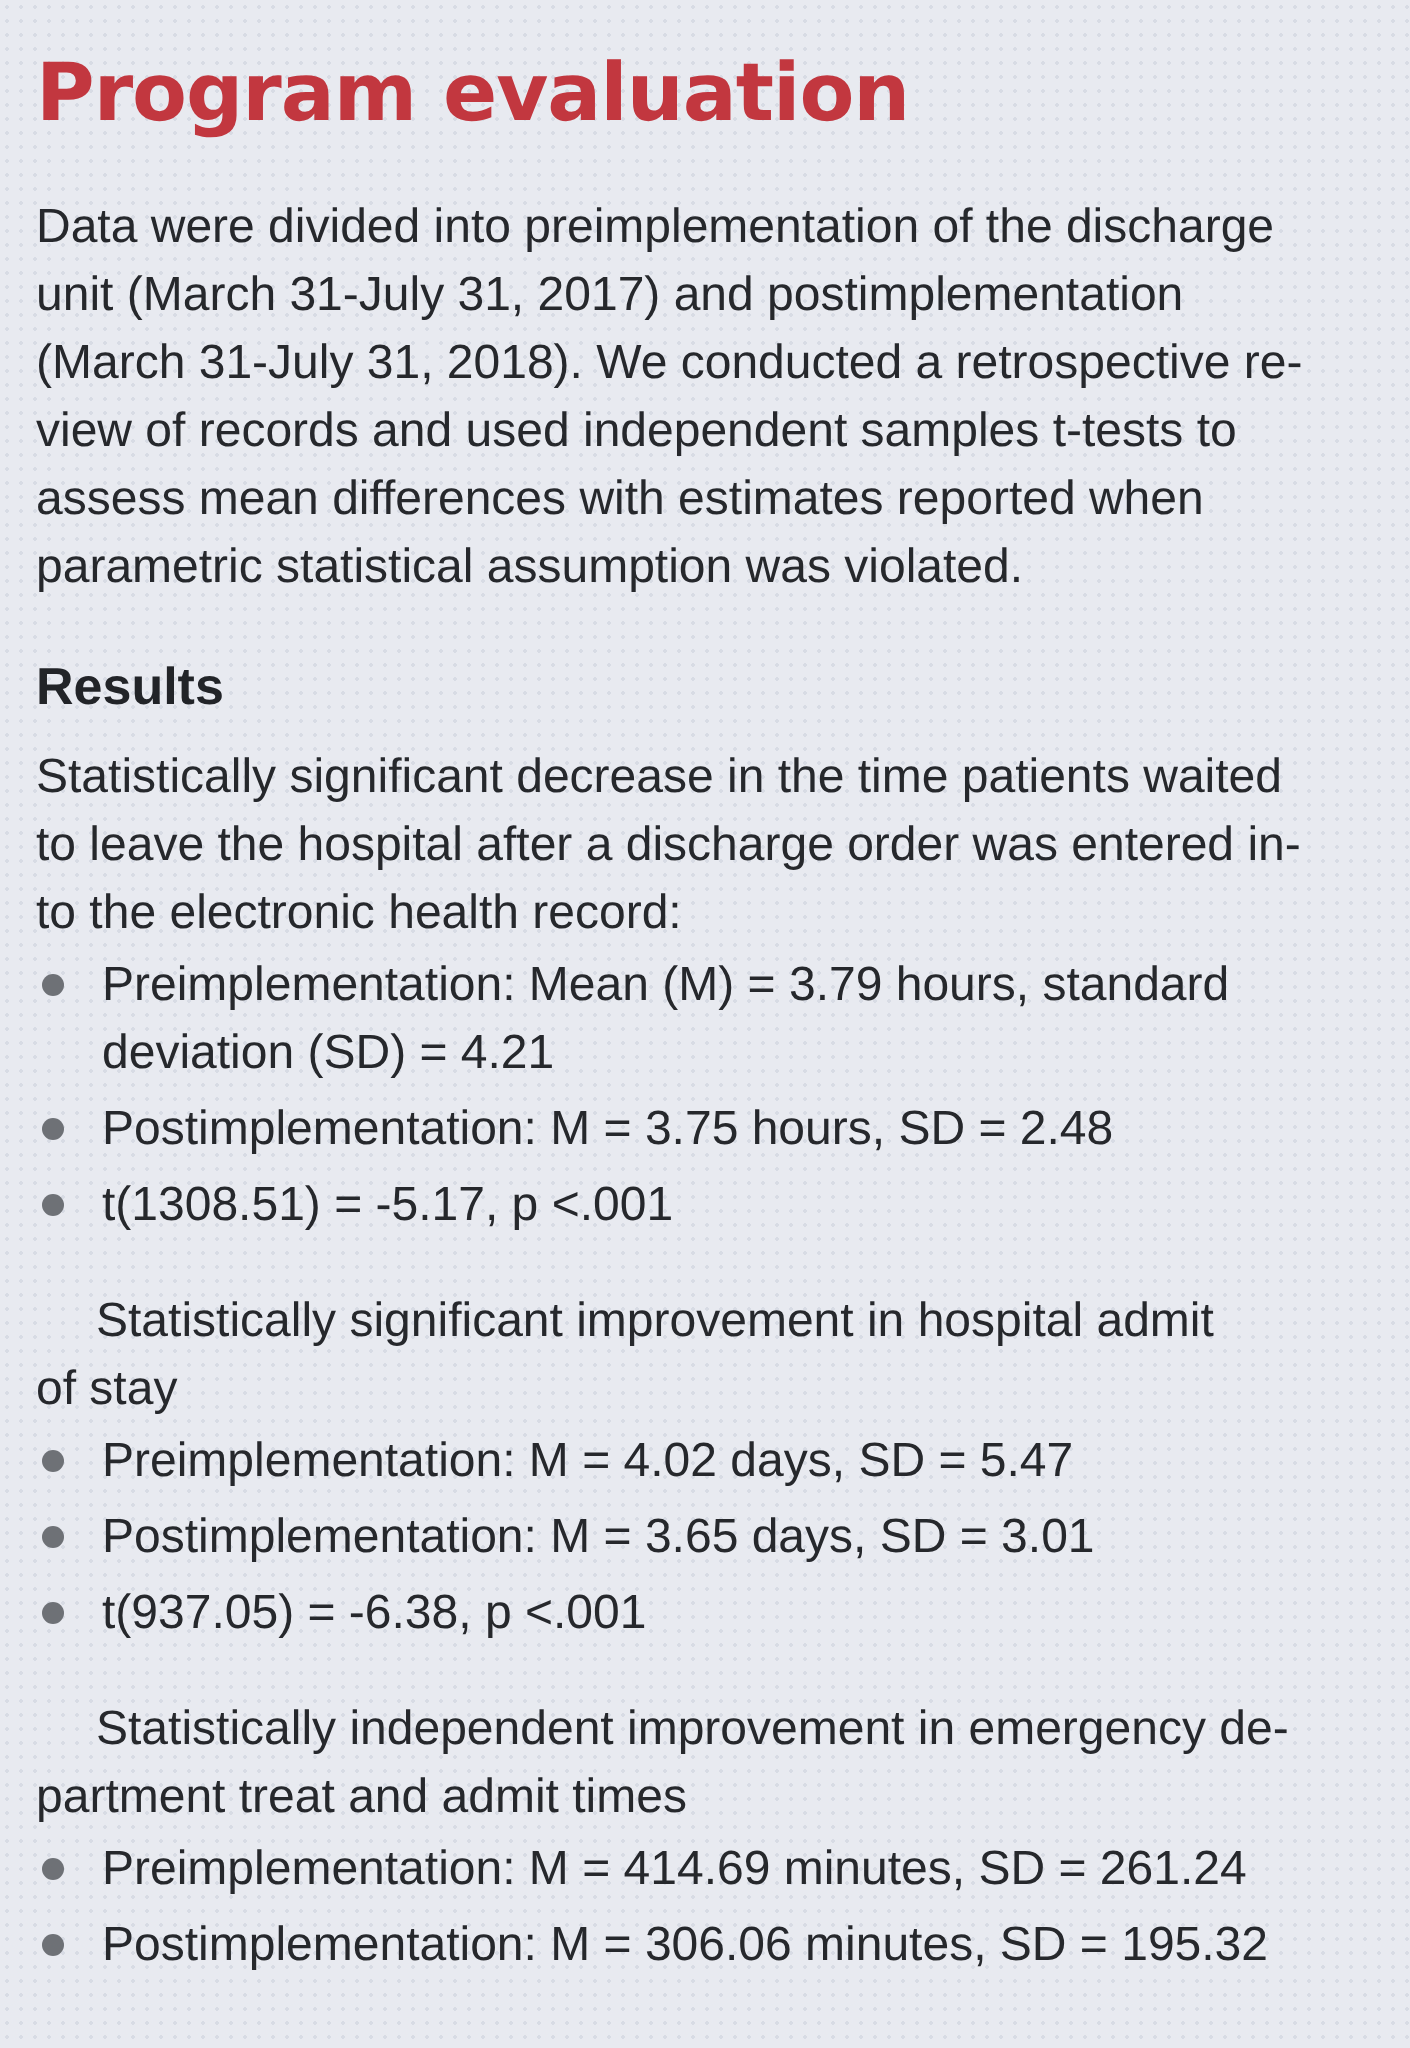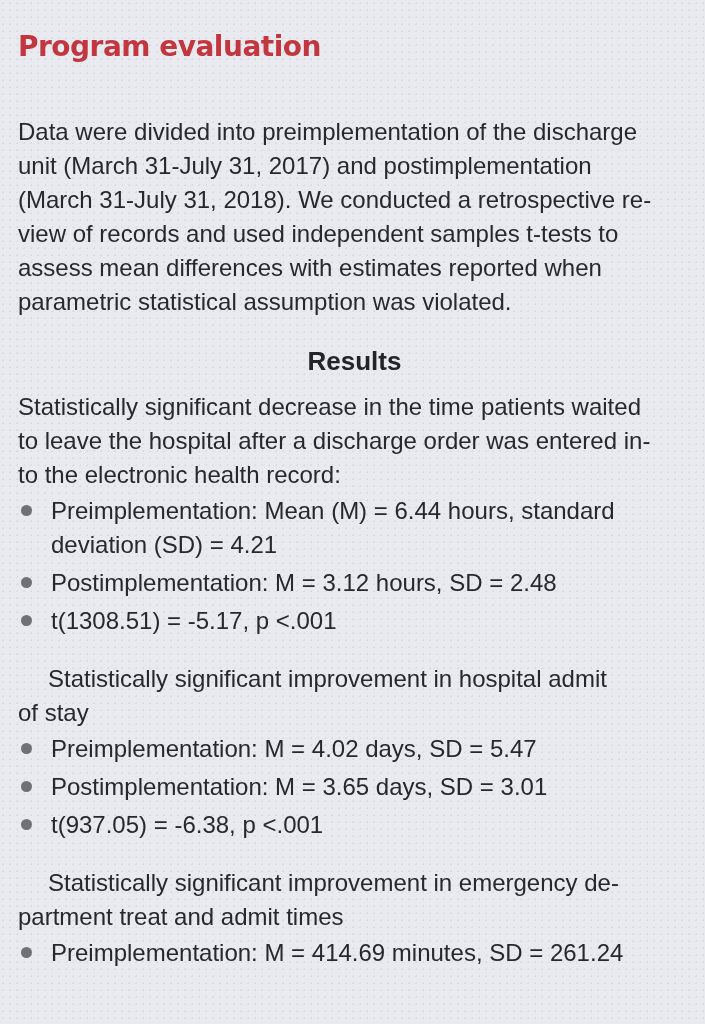--- a/index.html
+++ b/index.html
@@ -20,42 +20,41 @@
     box-sizing: border-box;
     width: 705px;
     height: 1024px;
     padding: 10px 14px 0 18px;
   }
   .title {
     margin: 0;
     padding-top: 8px;
     font-family: "DejaVu Sans", sans-serif;
     font-weight: 700;
-    font-size: 28px;
+    font-size: 40px;
     line-height: 58px;
     letter-spacing: -0.5px;
     color: #c2373f;
   }
   .body-text {
     margin: 0;
     font-size: 24px;
     line-height: 34px;
     white-space: pre-line;
     color: #26282c;
   }
   .intro-para {
-    margin-top: 39px;
+    margin-top: 21px;
   }
   .results-heading {
     margin: 24px 0 0 0;
     font-size: 26px;
     line-height: 36px;
     font-weight: 700;
     color: #222428;
-    text-align: center;
   }
   .finding-intro {
     margin-top: 11px;
   }
   .finding {
     margin-top: 0;
   }
   .finding + .finding {
     margin-top: 24px;
   }
@@ -104,26 +103,26 @@
 
   <h2 class="results-heading">Results</h2>
 
   <section class="finding">
     <p class="body-text finding-intro">Statistically significant decrease in the time patients waited
 to leave the hospital after a discharge order was entered in-
 to the electronic health record:</p>
     <ul class="bullet-list">
       <li>
         <span class="dot"></span>
-        <span class="bullet-text">Preimplementation: Mean (M) = 6.44 hours, standard
+        <span class="bullet-text">Preimplementation: Mean (M) = 3.79 hours, standard
 deviation (SD) = 4.21</span>
       </li>
       <li>
         <span class="dot"></span>
-        <span class="bullet-text">Postimplementation: M = 3.12 hours, SD = 2.48</span>
+        <span class="bullet-text">Postimplementation: M = 3.75 hours, SD = 2.48</span>
       </li>
       <li>
         <span class="dot"></span>
         <span class="bullet-text">t(1308.51) = -5.17, p &lt;.001</span>
       </li>
     </ul>
   </section>
 
   <section class="finding">
     <p class="body-text finding-intro indent-first">Statistically significant improvement in hospital admit
@@ -138,23 +137,27 @@
         <span class="bullet-text">Postimplementation: M = 3.65 days, SD = 3.01</span>
       </li>
       <li>
         <span class="dot"></span>
         <span class="bullet-text">t(937.05) = -6.38, p &lt;.001</span>
       </li>
     </ul>
   </section>
 
   <section class="finding">
-    <p class="body-text finding-intro indent-first">Statistically significant improvement in emergency de-
+    <p class="body-text finding-intro indent-first">Statistically independent improvement in emergency de-
 partment treat and admit times</p>
     <ul class="bullet-list">
       <li>
         <span class="dot"></span>
         <span class="bullet-text">Preimplementation: M = 414.69 minutes, SD = 261.24</span>
+      </li>
+      <li>
+        <span class="dot"></span>
+        <span class="bullet-text">Postimplementation: M = 306.06 minutes, SD = 195.32</span>
       </li>
     </ul>
   </section>
 
 </main>
 
 </body></html>

